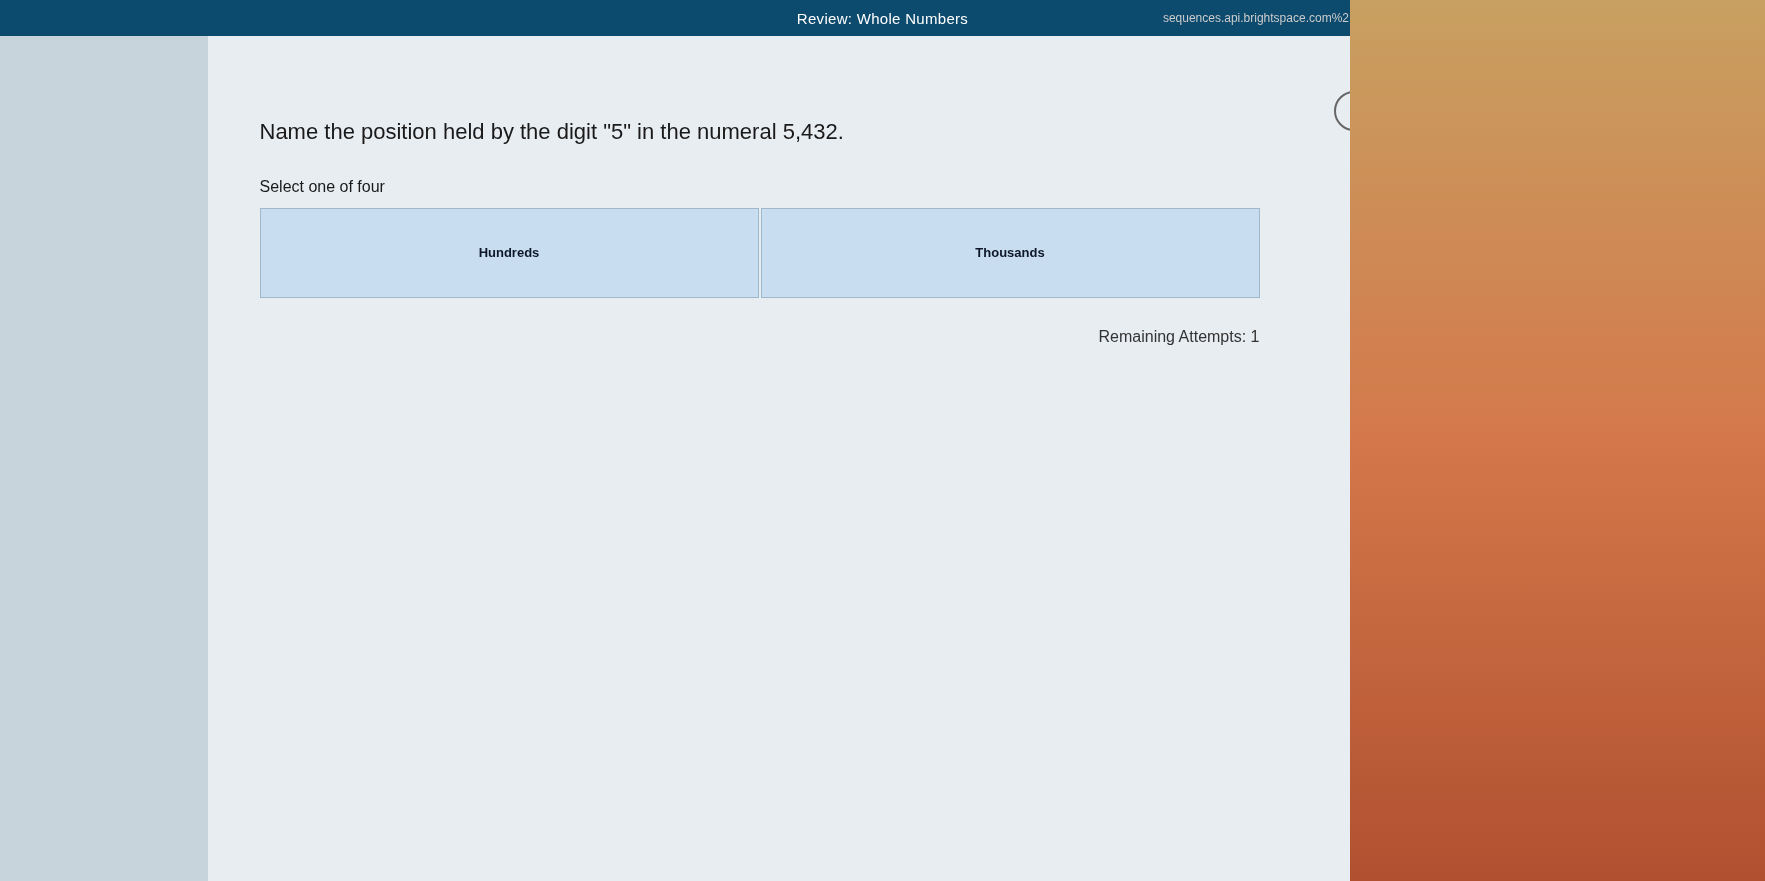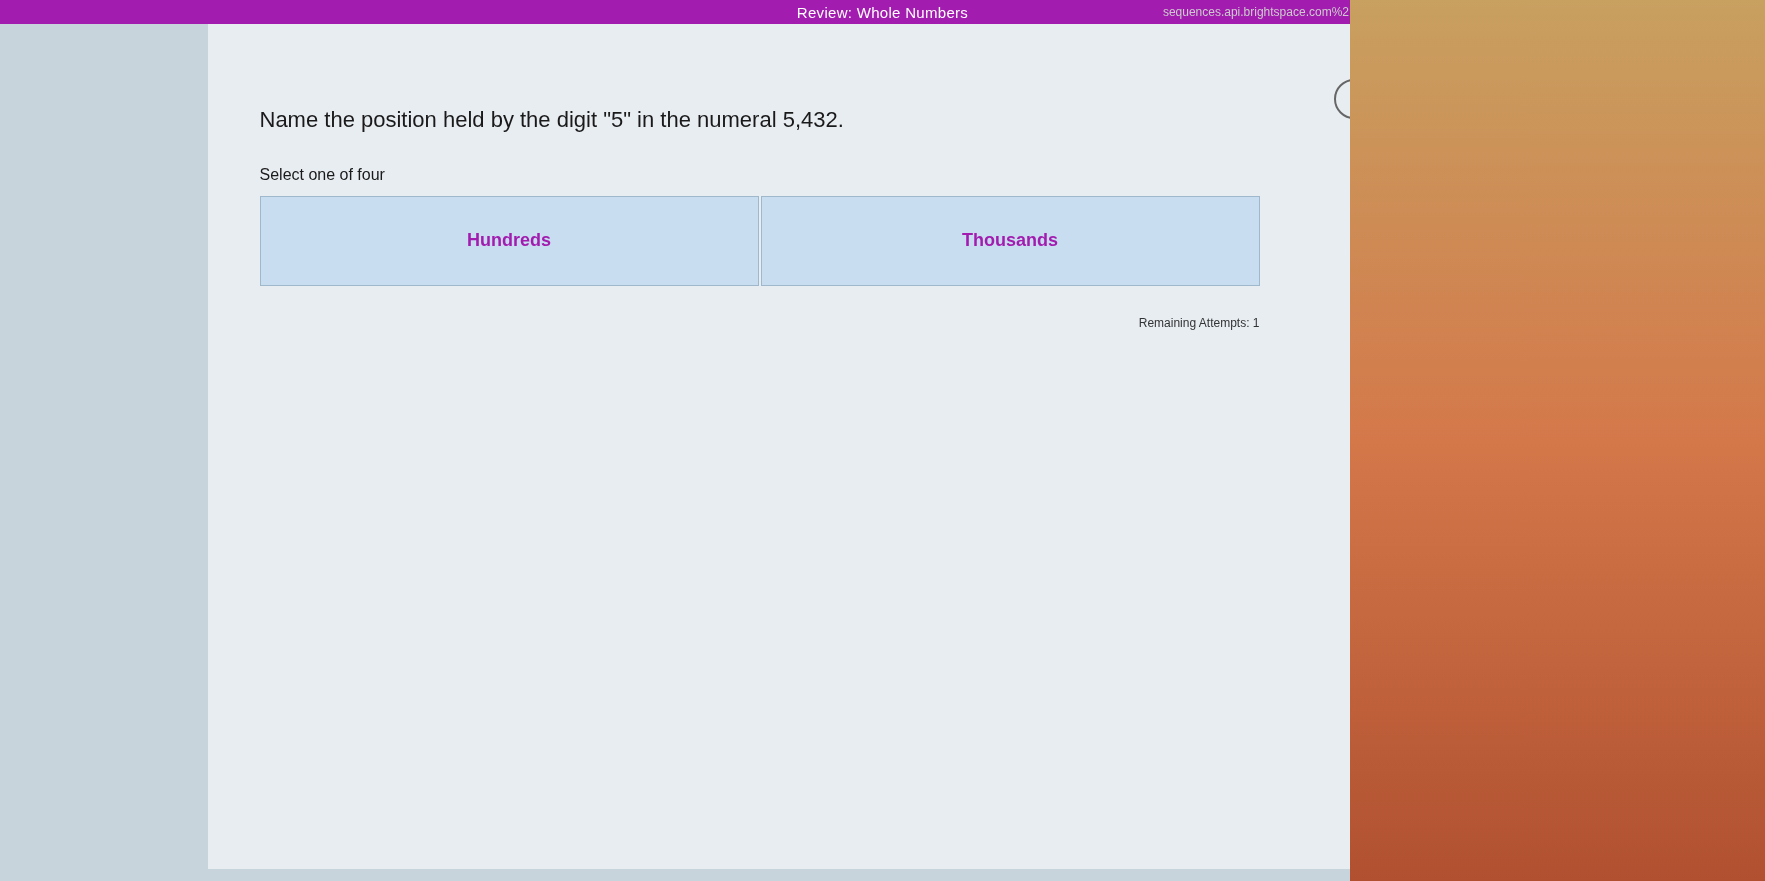--- a/index.html
+++ b/index.html
@@ -13,22 +13,22 @@
       height: 881px;
       background: #c8d4dc;
       font-family: Arial, sans-serif;
       overflow: hidden;
       position: relative;
     }
 
     
     .top-bar {
       width: 100%;
-      height: 24px;
-      background: #a21caf;
+      height: 36px;
+      background: #0c4a6e;
       display: flex;
       align-items: center;
       justify-content: center;
       position: relative;
     }
 
     .top-bar-title {
       color: #ffffff;
       font-size: 15px;
       font-weight: normal;
@@ -163,28 +163,28 @@
       text-align: center;
       cursor: pointer;
       min-height: 90px;
       display: flex;
       align-items: center;
       justify-content: center;
       transition: background 0.15s;
     }
 
     .answer-option-text {
-      font-size: 18px;
-      color: #a21caf;
+      font-size: 13px;
+      color: #0f172a;
       font-weight: bold;
     }
 
     
     .remaining-attempts {
-      font-size: 12px;
+      font-size: 16px;
       color: #333;
       text-align: right;
       width: 1000px;
       margin-top: 10px;
     }
 
     
     .right-panel {
       position: absolute;
       right: 0;

